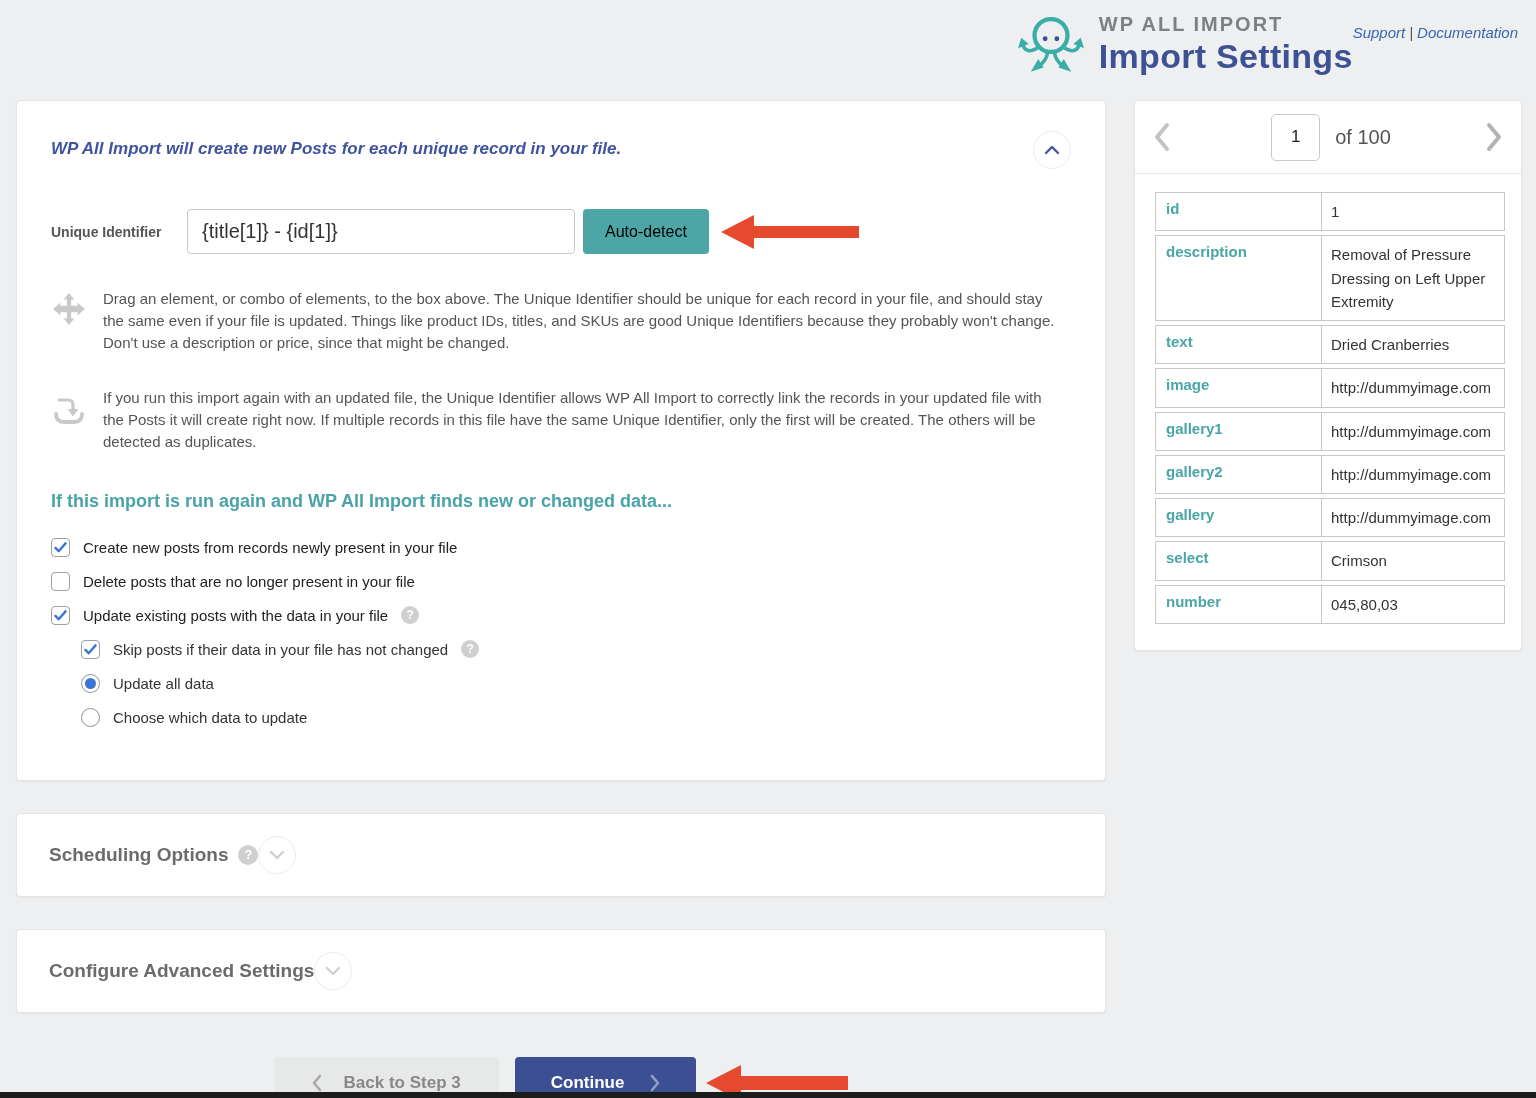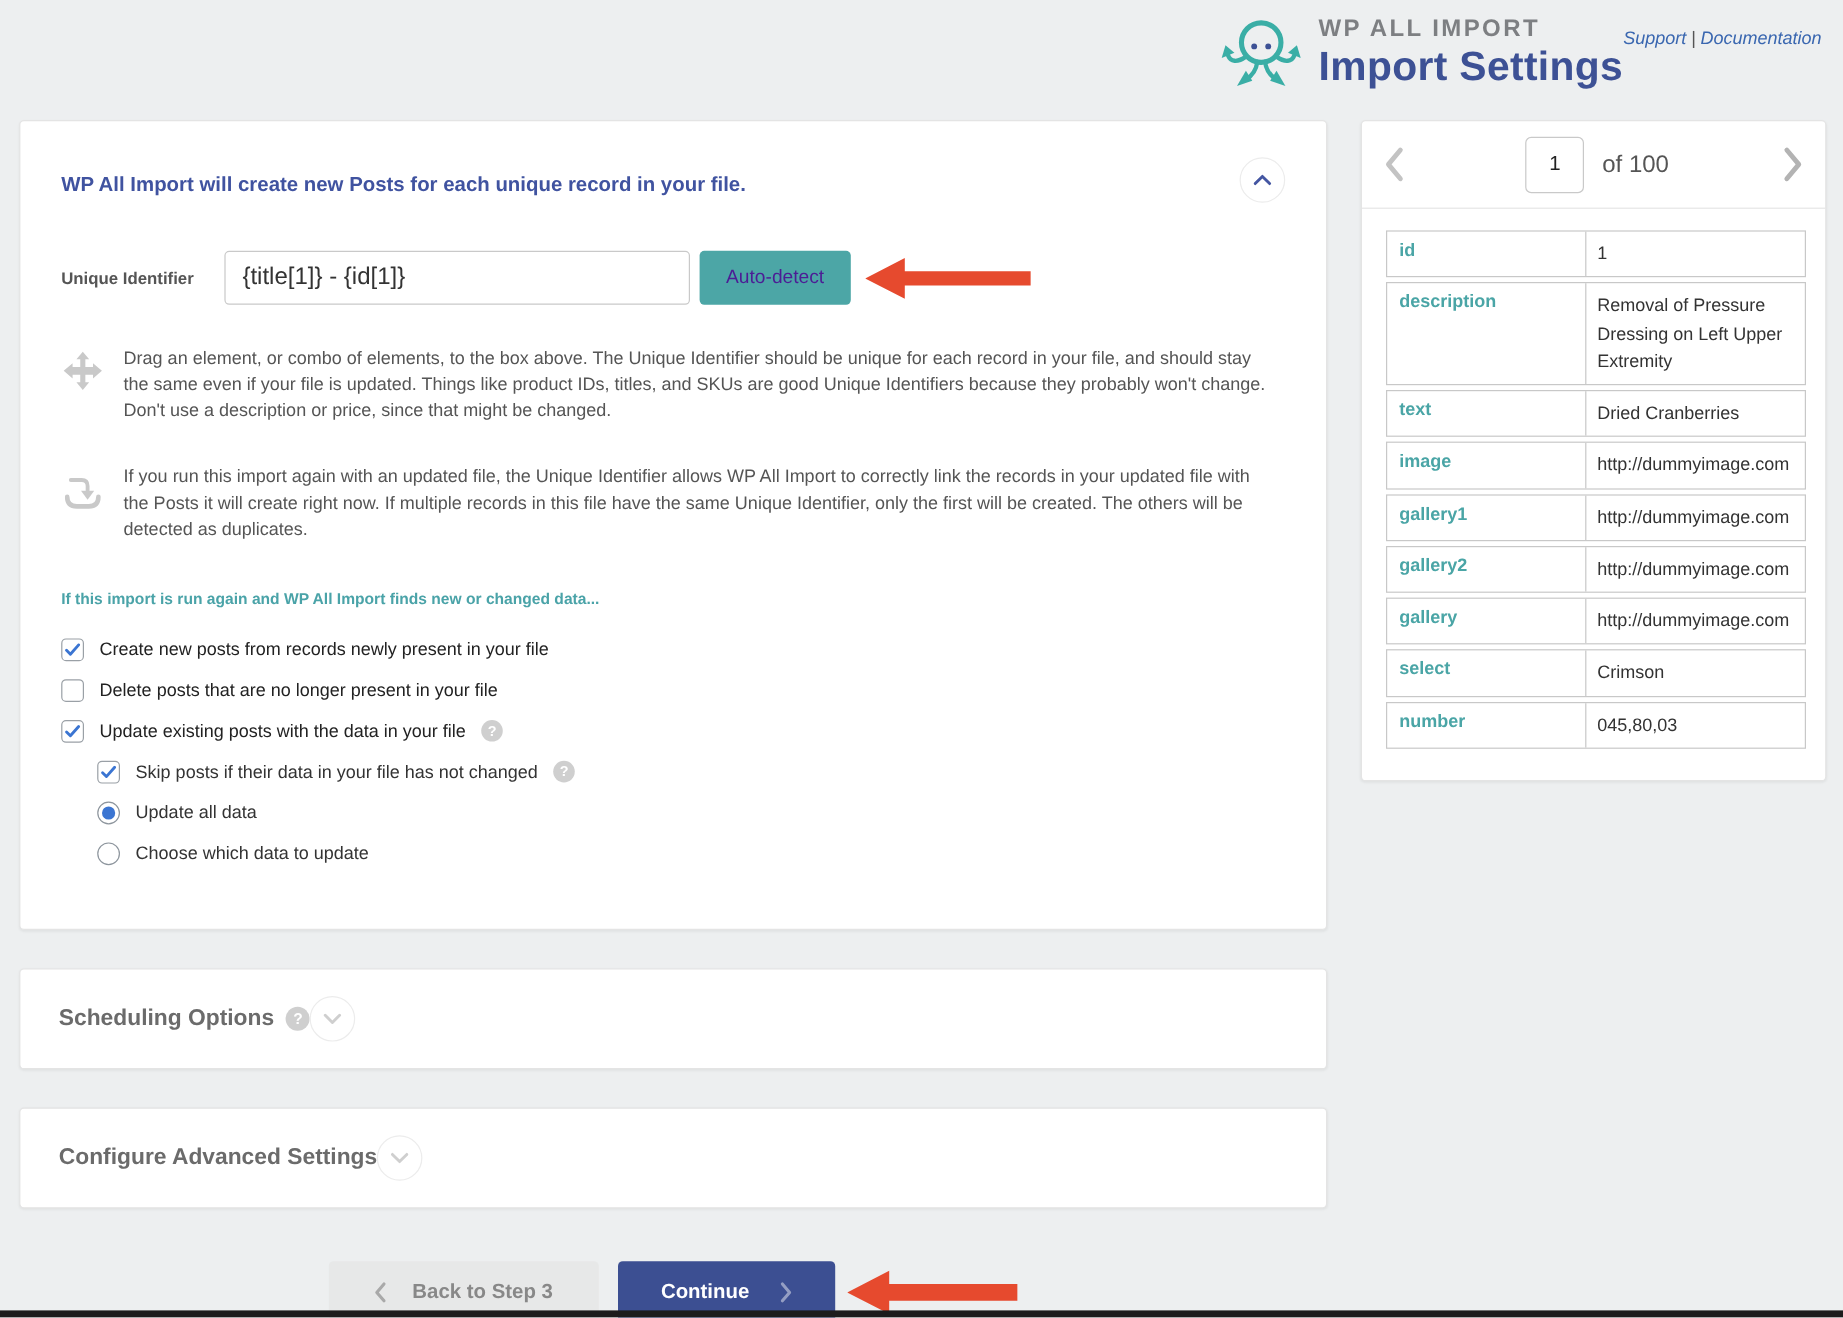--- a/index.html
+++ b/index.html
@@ -19,35 +19,35 @@
   .header-links { font-size:15px; color:#666; margin-top:14px;font-style:italic; }
   .header-links a { color:#3a67b0; text-decoration:none; cursor:pointer; }
   .header-links .sep { color:#555; margin:0 4px; }
   
   .layout { display:flex; gap:28px; padding:0 14px 0 16px; align-items:flex-start; }
   .main-col { width:1090px; flex:none; }
   .sidebar { width:388px; flex:none; }
   .panel { background:#fff; border:1px solid #e4e4e4; border-radius:4px; box-shadow:0 1px 2px rgba(0,0,0,.05); }
   
   .main-panel { padding:30px 34px 38px 34px; min-height:663px; }
-  .panel-head-row { display:flex; justify-content:space-between; align-items:center; }
+  .panel-head-row { display:flex; justify-content:space-between; align-items:flex-start;font-style:italic; }
   .main-heading { font-size:17px; font-weight:700; color:#4053a0; padding-top:8px; }
   .chev-circle { width:38px; height:38px; border:1px solid #ececec; border-radius:50%; display:flex; align-items:center; justify-content:center; cursor:pointer; flex:none; }
   
   .uid-row { display:flex; align-items:center; margin-top:40px; }
   .uid-label { font-size:14px; font-weight:700; color:#555; width:136px; flex:none; }
   .uid-input { width:388px; height:45px; border:1px solid #c9c9c9; border-radius:4px; font-size:20px; color:#333; padding:0 14px; font-family:"Liberation Sans",sans-serif; background:#fff; }
-  .auto-detect-btn { height:45px; margin-left:8px; padding:0 22px; background:#4ca6a6; color:#4c1d95; font-size:16px; font-weight:500; border:none; border-radius:4px; cursor:pointer; font-family:"Liberation Sans",sans-serif; }
+  .auto-detect-btn { height:45px; margin-left:8px; padding:0 22px; background:#4ca6a6; color:#000000; font-size:16px; font-weight:500; border:none; border-radius:4px; cursor:pointer; font-family:"Liberation Sans",sans-serif; }
   .red-arrow { margin-left:12px; flex:none; }
   
   .info-row { display:flex; gap:16px; margin-top:34px; }
   .info-icon { width:36px; flex:none; display:flex; justify-content:center; padding-top:4px; }
   .info-text { font-size:15px; line-height:1.45; color:#555; width:962px; }
   
-  .rerun-heading { margin-top:38px; font-size:13px; font-weight:700; color:#4aa3a8; }
+  .rerun-heading { margin-top:38px; font-size:18px; font-weight:700; color:#4aa3a8; }
   .options { margin-top:26px; }
   .opt-row { display:flex; align-items:center; gap:13px; margin-bottom:15px; font-size:15px; color:#222; font-weight:500; }
   .sub-options { margin-left:30px; }
   .sub-options .opt-row { font-weight:400; color:#333; }
   .checkbox { width:19px; height:19px; border:1.5px solid #9aa0a6; border-radius:4px; background:#fff; display:flex; align-items:center; justify-content:center; cursor:pointer; flex:none; }
   .checkbox .check { display:none; }
   .checkbox.checked .check { display:block; }
   .radio { width:19px; height:19px; border:1.5px solid #8d959d; border-radius:50%; background:#fff; display:flex; align-items:center; justify-content:center; cursor:pointer; flex:none; }
   .radio .dot { display:none; width:11px; height:11px; border-radius:50%; background:#3b75d2; }
   .radio.checked .dot { display:block; }

